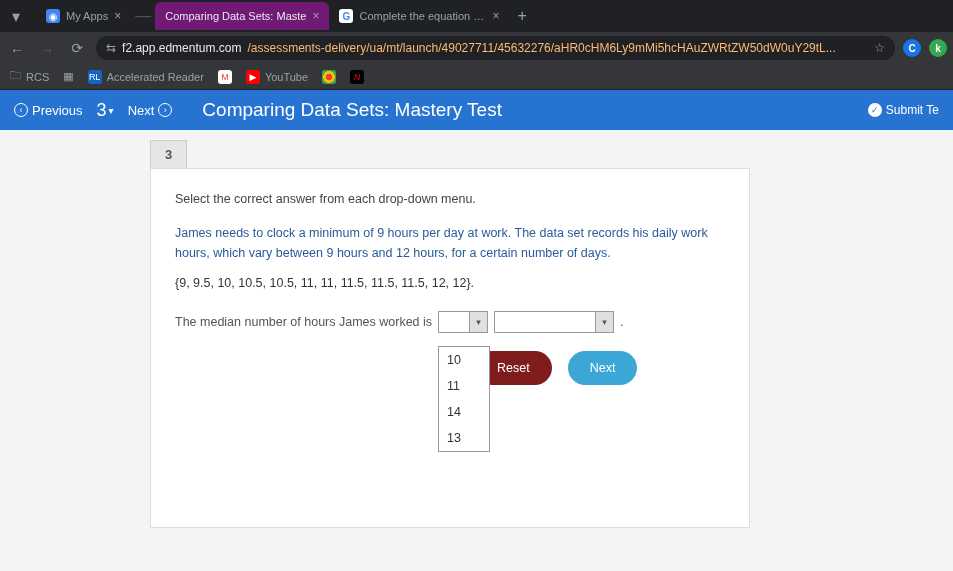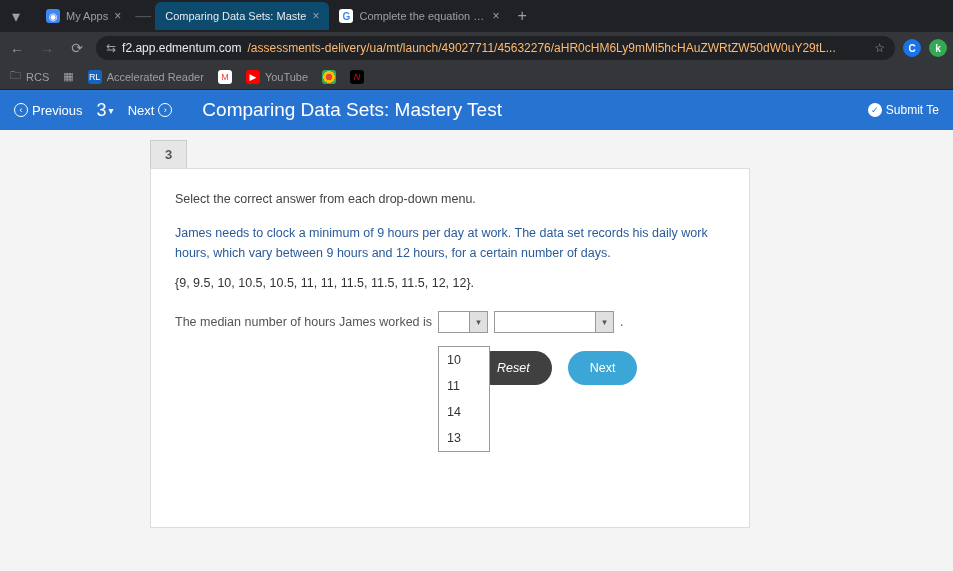--- a/index.html
+++ b/index.html
@@ -2,21 +2,21 @@
 <html><head>
 <meta charset="utf-8">
 <style>
   * { margin: 0; padding: 0; box-sizing: border-box; font-family: Arial, sans-serif; }
   body { background: #2a2a2a; width: 953px; height: 571px; overflow: hidden; }
 
   
   .browser-top { background: #202124; height: 32px; display: flex; align-items: center; padding: 0 4px; }
   .tab-drop { width: 24px; height: 24px; display:flex; align-items:center; justify-content:center; color:#9aa0a6; margin-right:8px; }
   .tab { display: flex; align-items: center; height: 28px; padding: 0 10px; color: #9aa0a6; font-size: 11px; border-radius: 6px 6px 0 0; max-width: 180px; }
-  .tab.active { background: #0c4a6e; color: #e8eaed; }
+  .tab.active { background: #701a75; color: #e8eaed; }
   .tab-icon { width: 14px; height: 14px; border-radius: 3px; margin-right: 6px; display:inline-flex; align-items:center; justify-content:center; font-size:10px; color:#fff; }
   .tab-title { white-space: nowrap; overflow: hidden; text-overflow: ellipsis; flex: 1; }
   .tab-close { margin-left: 6px; color: #9aa0a6; font-size: 12px; }
   .tab-sep { color:#555; margin:0 4px; }
   .new-tab { color:#9aa0a6; font-size:16px; padding:0 8px; }
 
   .addr-row { background: #35363a; height: 32px; display: flex; align-items: center; padding: 0 6px; gap: 8px; }
   .nav-btn { width: 22px; height: 22px; display:flex; align-items:center; justify-content:center; color:#9aa0a6; font-size:14px; }
   .addr-bar { flex: 1; background: #202124; border-radius: 14px; height: 24px; display: flex; align-items: center; padding: 0 10px; color:#9aa0a6; font-size: 12px; gap:6px; overflow:hidden; }
   .addr-host { color:#e8eaed; }
@@ -55,21 +55,21 @@
   .dataset { color:#333; margin-bottom:18px; }
   .sentence { color:#555; display:flex; align-items:center; gap:6px; flex-wrap:wrap; }
   .dd { border:1px solid #999; background:#fff; height:22px; min-width:50px; position:relative; display:inline-flex; align-items:center; }
   .dd.wide { min-width:120px; }
   .dd-arrow { background:#e0e0e0; border-left:1px solid #999; width:18px; height:100%; display:flex; align-items:center; justify-content:center; font-size:9px; margin-left:auto; }
   .dd-list { position:absolute; top:34px; left:-1px; border:1px solid #999; background:#fff; width:52px; z-index:5; }
   .dd-opt { padding:3px 8px; color:#333; }
 
   .btn-row { display:flex; gap:16px; margin-top:18px; margin-left:300px; }
   .pill { padding:7px 22px; border-radius:18px; color:#fff; font-size:12.5px; display:inline-flex; align-items:center; justify-content:center; }
-  .reset { background:#404040;font-style:italic; }
+  .reset { background:#7f1d1d; }
   .nextp { background:#3ca7d6; }
 </style>
 </head>
 <body>
 
 <div class="browser-top">
   <div class="tab-drop">▾</div>
   <div class="tab">
     <span class="tab-icon" style="background:#4285f4">◉</span>
     <span class="tab-title">My Apps</span>

